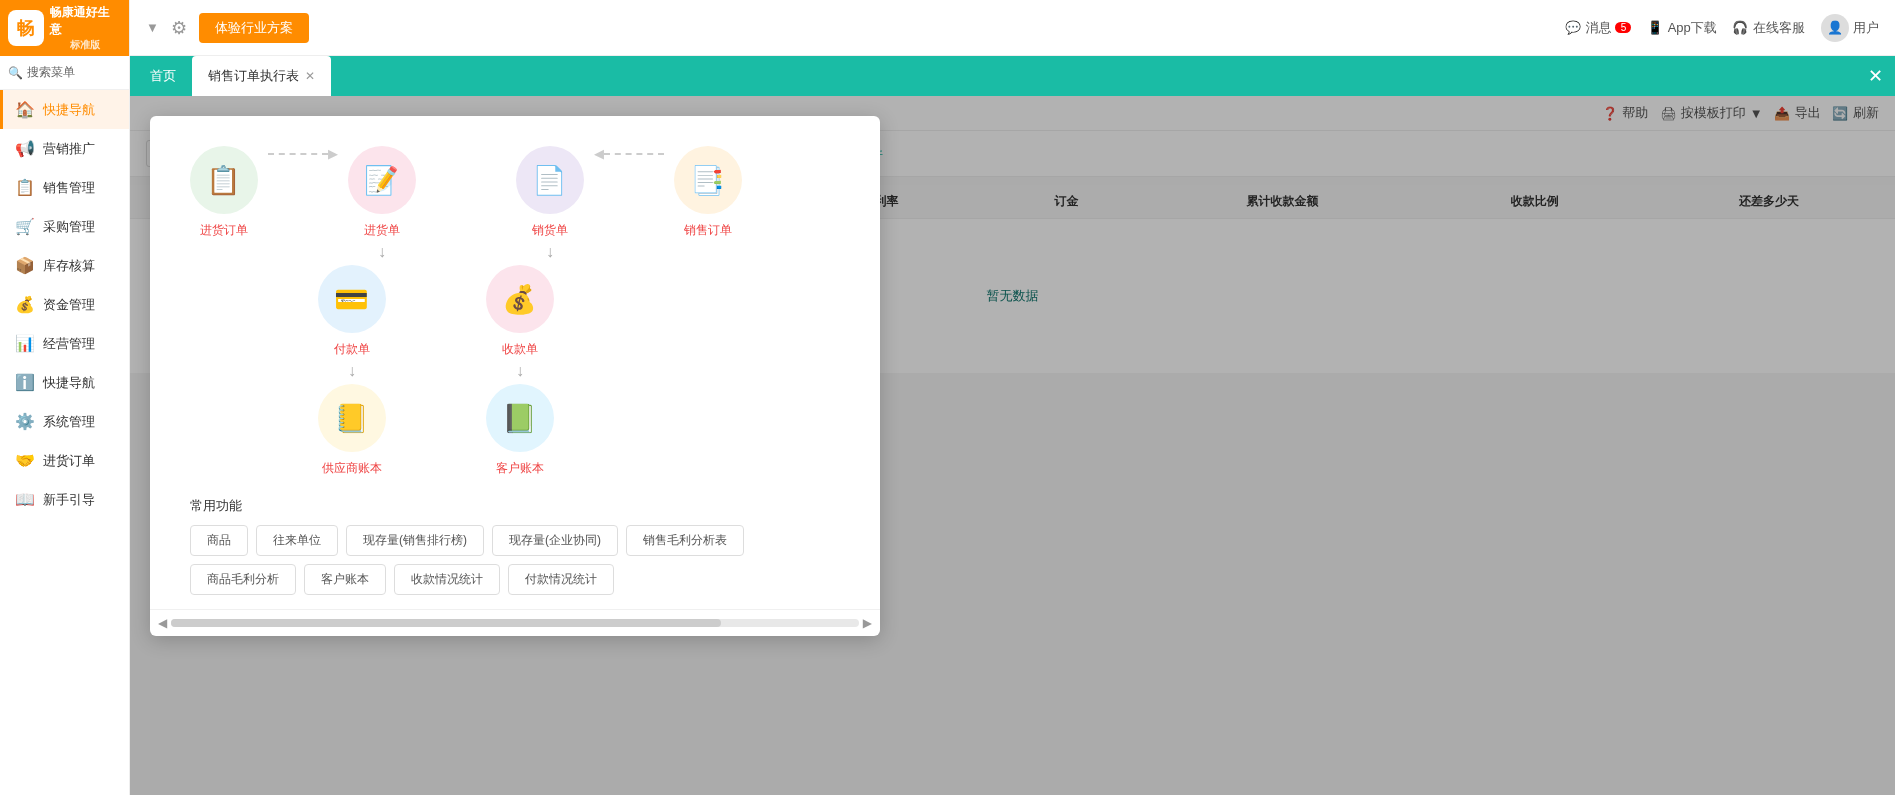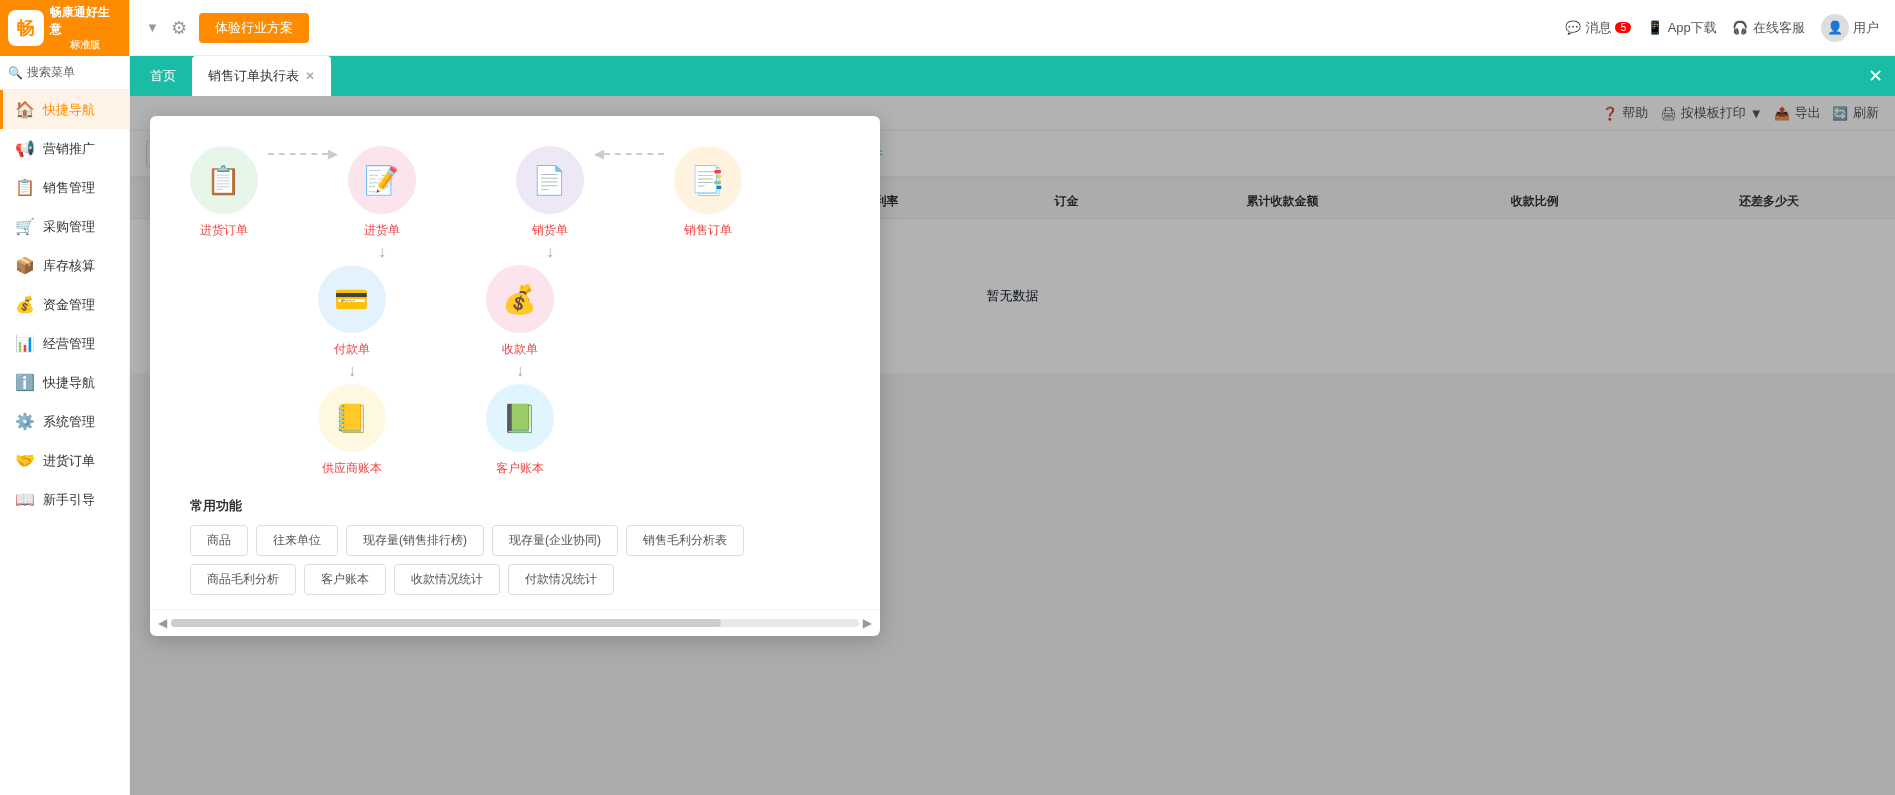--- a/index.html
+++ b/index.html
@@ -278,21 +278,21 @@
     }
     td {
       padding: 8px 12px;
       text-align: center;
       border-bottom: 1px solid #f5f5f5;
       white-space: nowrap;
     }
     .empty-data {
       text-align: center;
       padding: 60px 0;
-      color: #0f172a;
+      color: #0f766e;
       font-size: 13px;
     }
 
     
     .overlay {
       position: absolute;
       top: 0; left: 0; right: 0; bottom: 0;
       background: rgba(0,0,0,0.3);
       z-index: 100;
       display: flex;
@@ -366,21 +366,21 @@
     }
 
     
     .common-section {
       margin-top: 20px;
     }
     .common-title {
       font-size: 13px;
       color: #333;
       margin-bottom: 10px;
-      font-weight: 700;
+      font-weight: 400;
     }
     .common-buttons {
       display: flex;
       flex-wrap: wrap;
       gap: 8px;
     }
     .common-btn {
       border: 1px solid #ddd;
       background: #fff;
       padding: 6px 16px;

